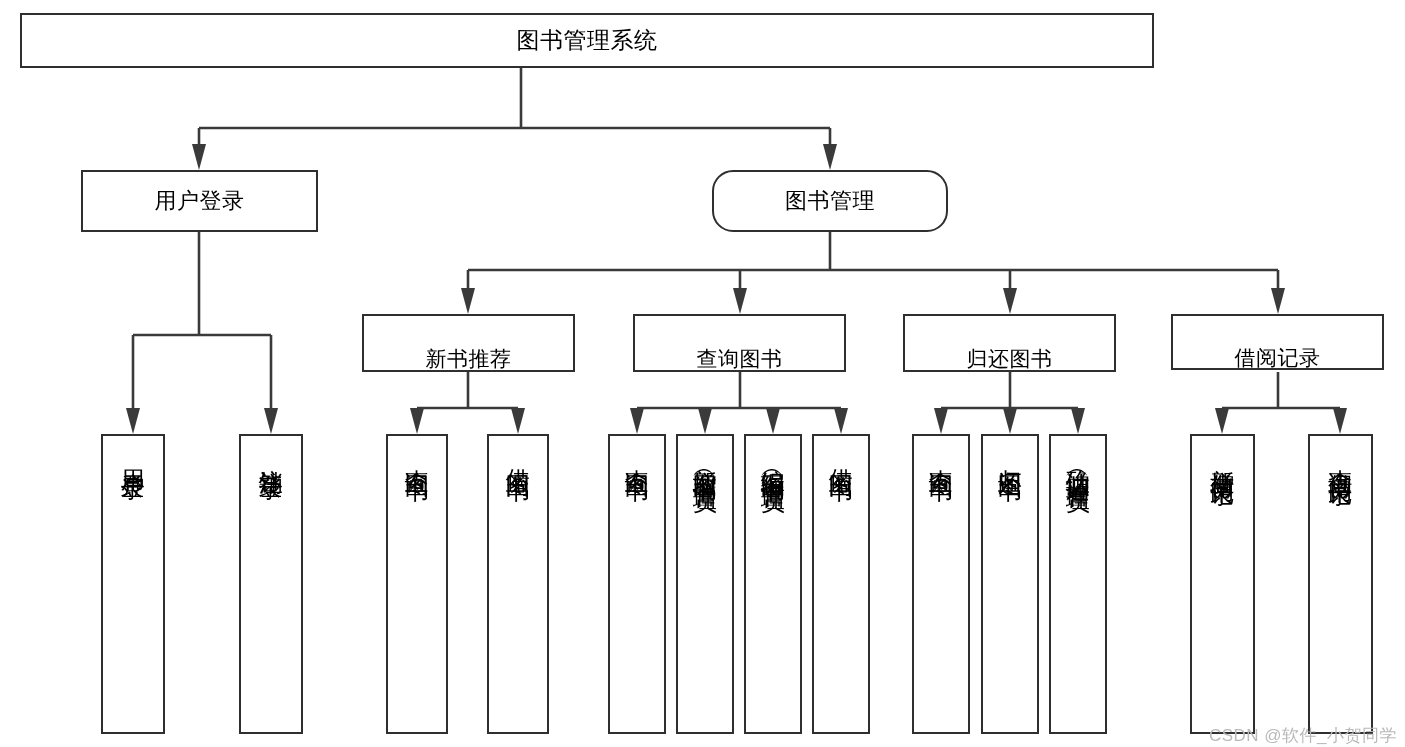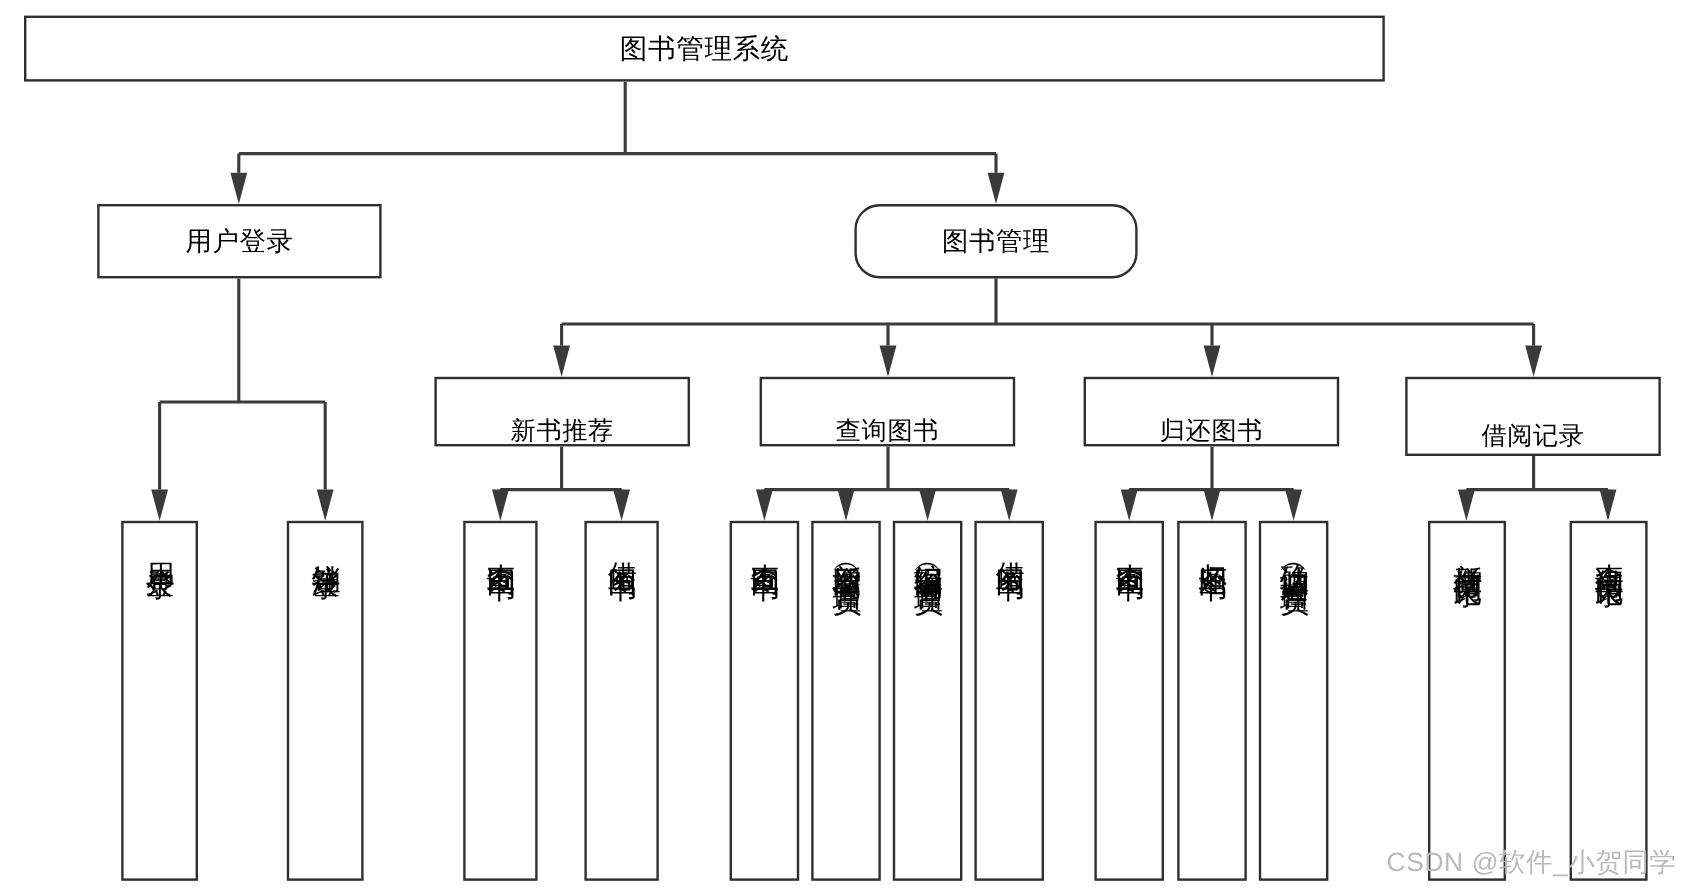--- a/index.html
+++ b/index.html
@@ -76,22 +76,22 @@
     text-orientation: upright;
     font-size: 24px;
     line-height: 1.06;
     letter-spacing: 3px;
     white-space: nowrap;
   }
   
   #watermark {
     position: absolute;
     right: 8px;
-    bottom: 13px;
-    font-size: 22px;
+    bottom: 0;
+    font-size: 17px;
     color: #b9b9b9;
     white-space: nowrap;
     z-index: 5;
     letter-spacing: 0.5px;
   }
 </style>
 </head>
 <body>
 
 <div id="canvas">
@@ -171,21 +171,21 @@
 
   <div class="node h3" style="left:362px; top:314px; width:213px; height:58px;">
     <span class="label">新书推荐</span>
   </div>
   <div class="node h3" style="left:633px; top:314px; width:213px; height:58px;">
     <span class="label">查询图书</span>
   </div>
   <div class="node h3" style="left:903px; top:314px; width:213px; height:58px;">
     <span class="label">归还图书</span>
   </div>
-  <div class="node h3" style="left:1171px; top:314px; width:213px; height:66px;">
+  <div class="node h3" style="left:1171px; top:314px; width:213px; height:56px;">
     <span class="label">借阅记录</span>
   </div>
 
   <div class="node leaf" style="left:101px; top:434px; width:64px; height:300px;">
     <span class="label">用户登录</span>
   </div>
   <div class="node leaf" style="left:239px; top:434px; width:64px; height:300px;">
     <span class="label">注销登录</span>
   </div>
 

